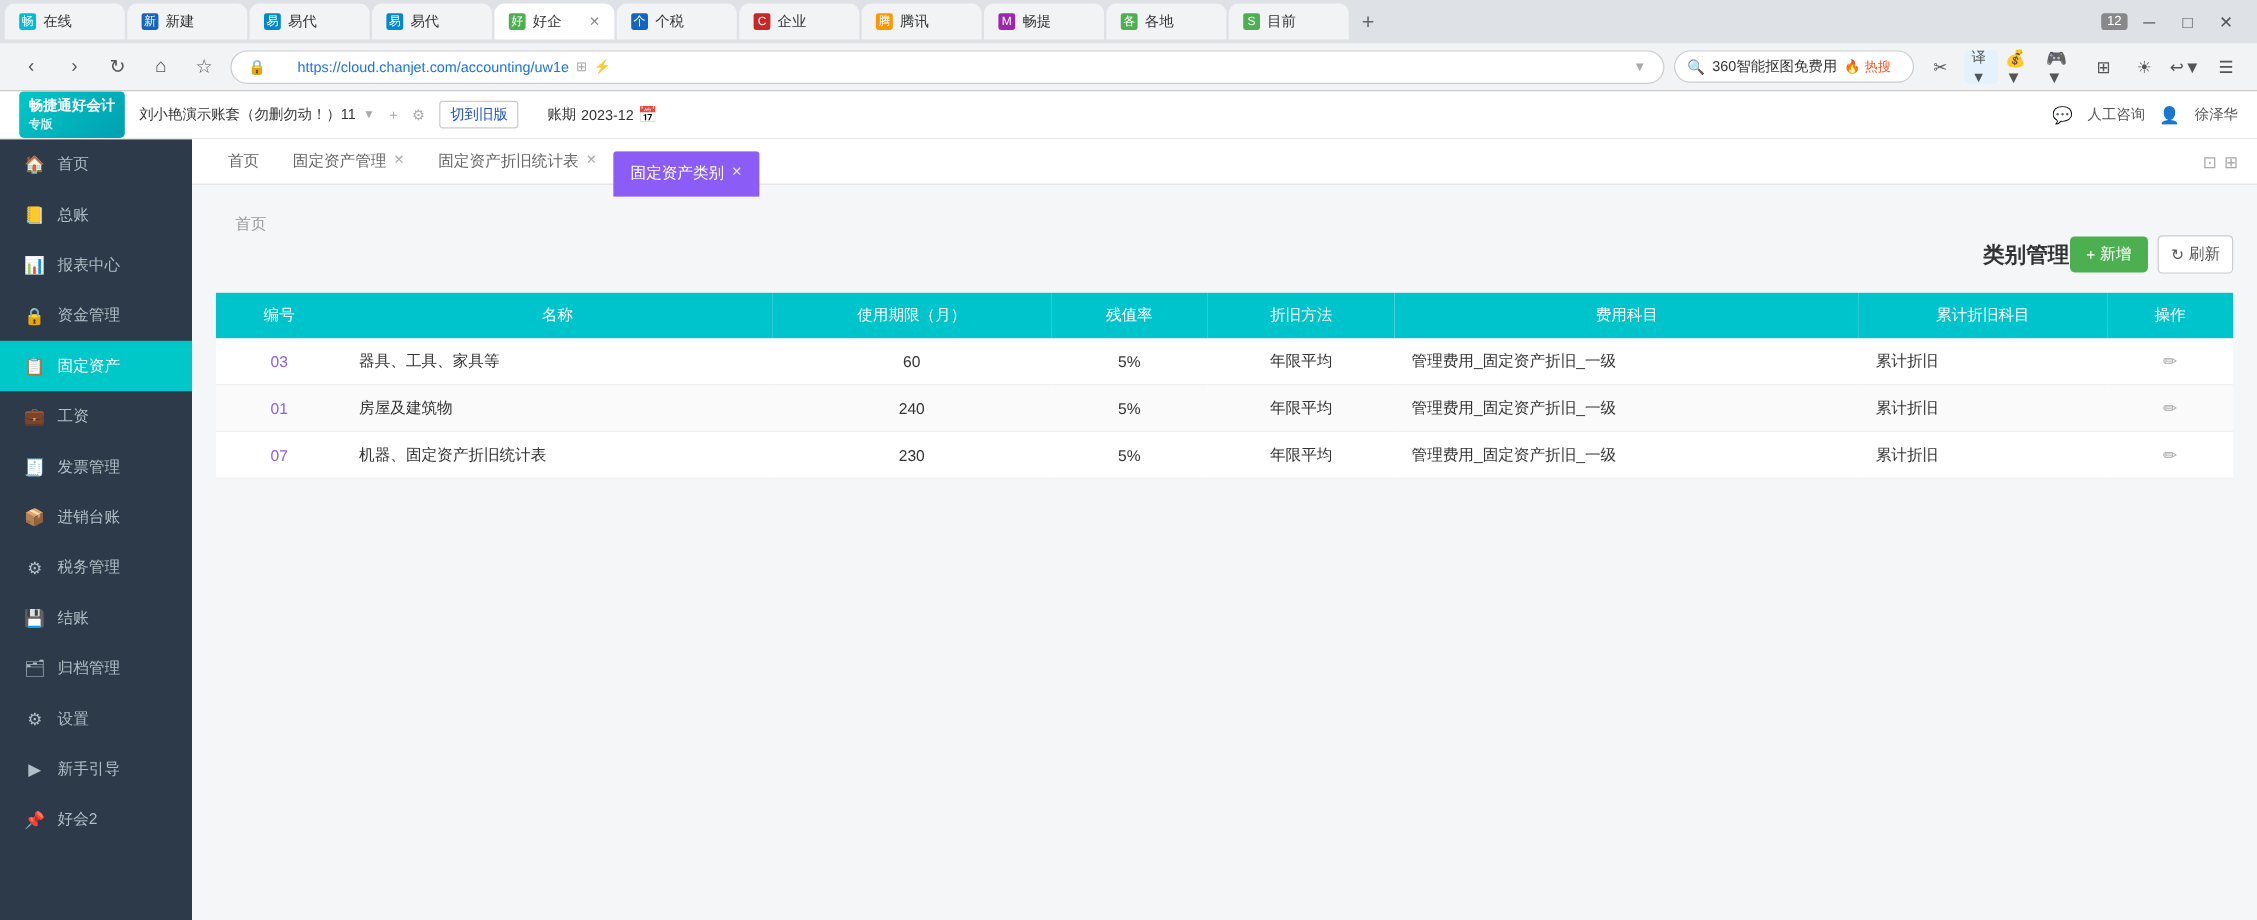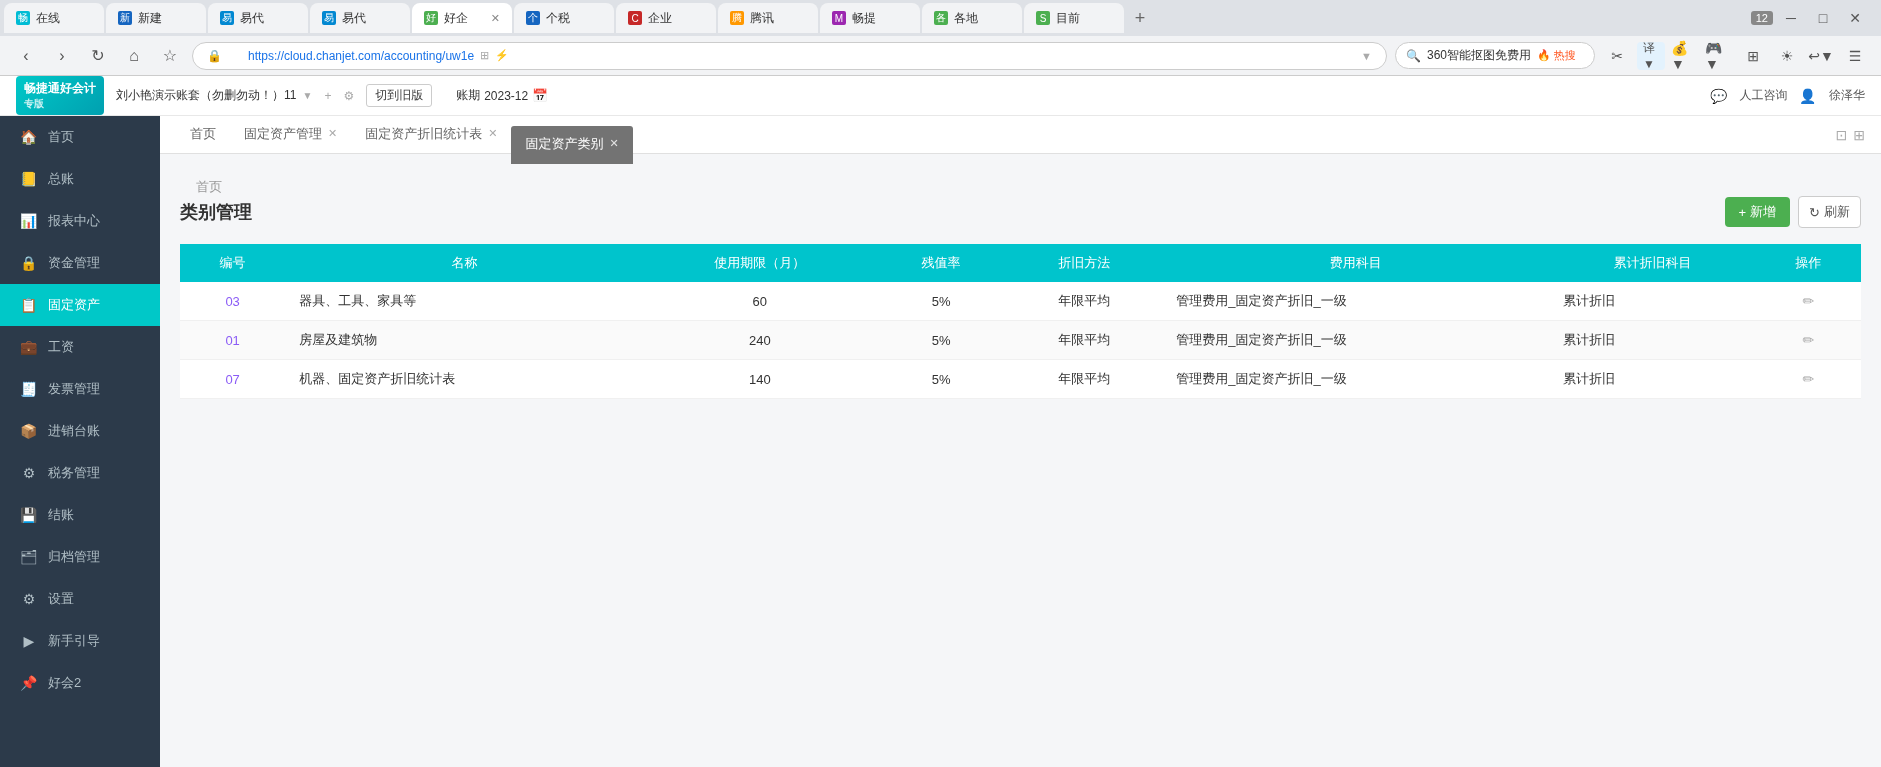--- a/index.html
+++ b/index.html
@@ -19,45 +19,45 @@
     .toolbar-icon-btn { width: 28px; height: 28px; display: flex; align-items: center; justify-content: center; color: #555; cursor: pointer; border-radius: 4px; font-size: 14px; }
 
     
     .app-wrapper { display: flex; flex-direction: column; height: calc(767px - 76px); background: #fff; }
     .app-header { height: 40px; background: #fff; border-bottom: 1px solid #e8e8e8; display: flex; align-items: center; padding: 0 16px; gap: 12px; }
     .app-logo { background: linear-gradient(135deg, #00c8c8 0%, #00a0b0 100%); color: #fff; font-size: 12px; padding: 4px 8px; border-radius: 4px; font-weight: bold; white-space: nowrap; }
     .app-logo-sub { font-size: 10px; opacity: 0.8; }
     .header-company { font-size: 12px; color: #333; display: flex; align-items: center; gap: 6px; }
     .header-company .arrow { font-size: 10px; color: #aaa; }
     .header-period { font-size: 12px; color: #333; margin-left: 12px; display: flex; align-items: center; gap: 4px; }
-    .header-switch-btn { border: 1px solid #ccc; border-radius: 3px; padding: 2px 8px; font-size: 12px; cursor: pointer; color: #404040; }
+    .header-switch-btn { border: 1px solid #ccc; border-radius: 3px; padding: 2px 8px; font-size: 12px; cursor: pointer; color: #1d4ed8; }
     .header-right { margin-left: auto; display: flex; align-items: center; gap: 12px; font-size: 12px; color: #555; }
 
     
     .main-layout { display: flex; flex: 1; overflow: hidden; }
 
     
     .sidebar { width: 160px; background: #2c3a4a; flex-shrink: 0; display: flex; flex-direction: column; overflow-y: auto; }
     .sidebar-item { display: flex; align-items: center; gap: 10px; padding: 12px 20px; color: #b0bec5; cursor: pointer; font-size: 13px; transition: background 0.2s; }
     .sidebar-item.active { background: #00c8c8; color: #fff; }
     .sidebar-item .s-icon { width: 18px; height: 18px; display: flex; align-items: center; justify-content: center; font-size: 14px; flex-shrink: 0; }
 
     
     .content-area { flex: 1; display: flex; flex-direction: column; overflow: hidden; background: #f5f6f8; }
 
     
     .page-tabs { display: flex; align-items: center; background: #fff; border-bottom: 1px solid #e0e0e0; padding: 0 16px; height: 38px; }
     .page-tab { display: flex; align-items: center; gap: 6px; padding: 0 14px; height: 38px; font-size: 13px; color: #666; cursor: pointer; border-bottom: 2px solid transparent; white-space: nowrap; }
-    .page-tab.active { color: #fff; background: #737373; border-radius: 3px 3px 0 0; margin-top: 20px; }
+    .page-tab.active { color: #fff; background: #8b5cf6; border-radius: 3px 3px 0 0; margin-top: 20px; }
     .page-tab .tab-close { font-size: 11px; color: rgba(255,255,255,0.8); cursor: pointer; }
     .page-tab:not(.active) .tab-close { color: #aaa; }
 
     
     .page-content { flex: 1; overflow-y: auto; padding: 16px 20px; }
-    .page-title-bar { display: flex; align-items: center; justify-content: space-between; margin-bottom: 16px; }
+    .page-title-bar { display: flex; align-items: center; justify-content: flex-end; margin-bottom: 16px; }
     .page-title { font-size: 18px; font-weight: 600; color: #333; }
     .title-actions { display: flex; align-items: center; gap: 8px; }
     .btn-add { background: #4caf50; color: #fff; border: none; border-radius: 4px; padding: 6px 14px; font-size: 13px; cursor: pointer; display: flex; align-items: center; gap: 4px; }
     .btn-refresh { background: #fff; color: #555; border: 1px solid #ccc; border-radius: 4px; padding: 6px 10px; font-size: 13px; cursor: pointer; display: flex; align-items: center; gap: 4px; }
 
     
     .data-table { width: 100%; border-collapse: collapse; background: #fff; }
     .data-table thead tr { background: #00c4cc; }
     .data-table thead th { color: #fff; font-weight: 500; padding: 10px 14px; font-size: 13px; text-align: center; border: none; }
     .data-table thead th:first-child { text-align: center; }
@@ -322,21 +322,21 @@
     <td>240</td>
     <td>5%</td>
     <td>年限平均</td>
     <td style="text-align:left;">管理费用_固定资产折旧_一级</td>
     <td style="text-align:left;">累计折旧</td>
     <td><span class="edit-icon">✏</span></td>
   </tr>
               <tr style="background: rgb(255, 255, 255);">
     <td class="code">07</td>
     <td>机器、固定资产折旧统计表</td>
-    <td>140</td>
+    <td>230</td>
     <td>5%</td>
     <td>年限平均</td>
     <td style="text-align:left;">管理费用_固定资产折旧_一级</td>
     <td style="text-align:left;">累计折旧</td>
     <td><span class="edit-icon">✏</span></td>
   </tr>
             </tbody>
         </table>
       </div>
     </div>

